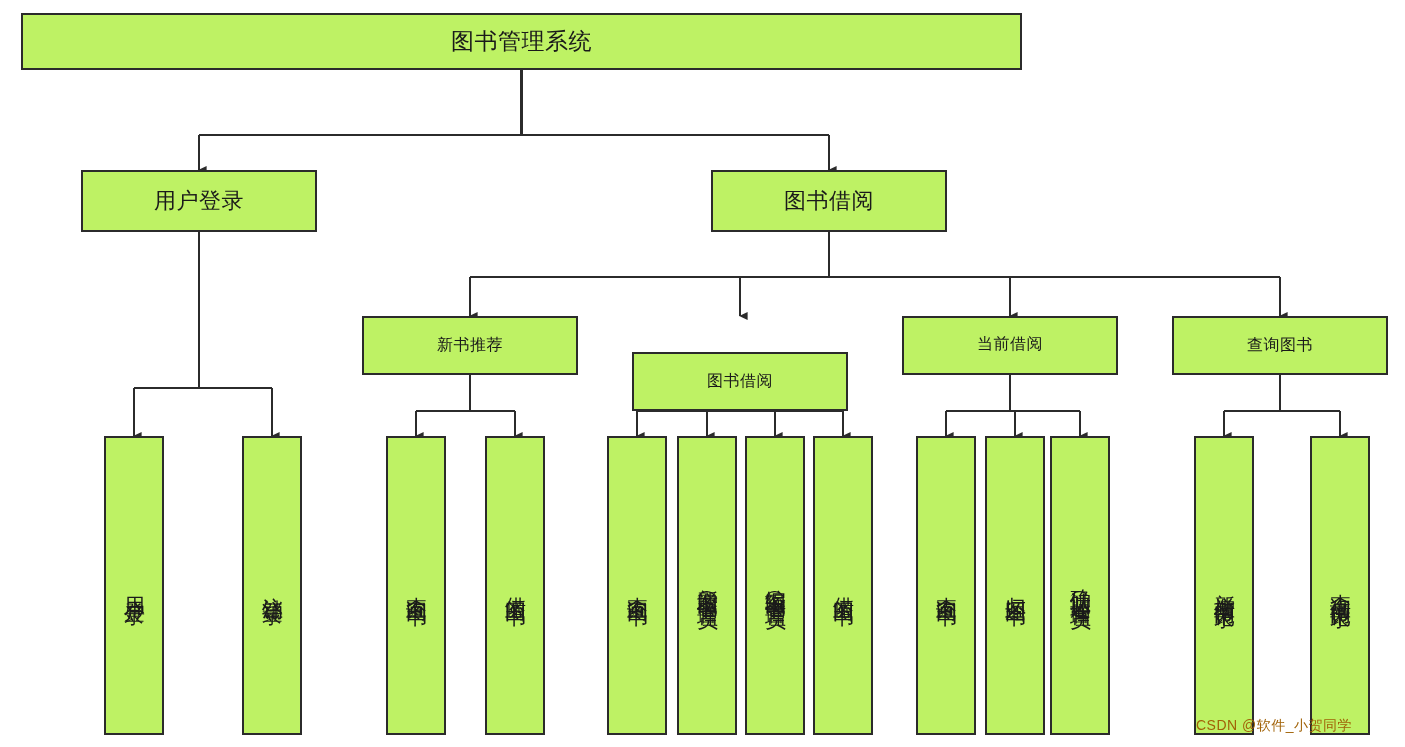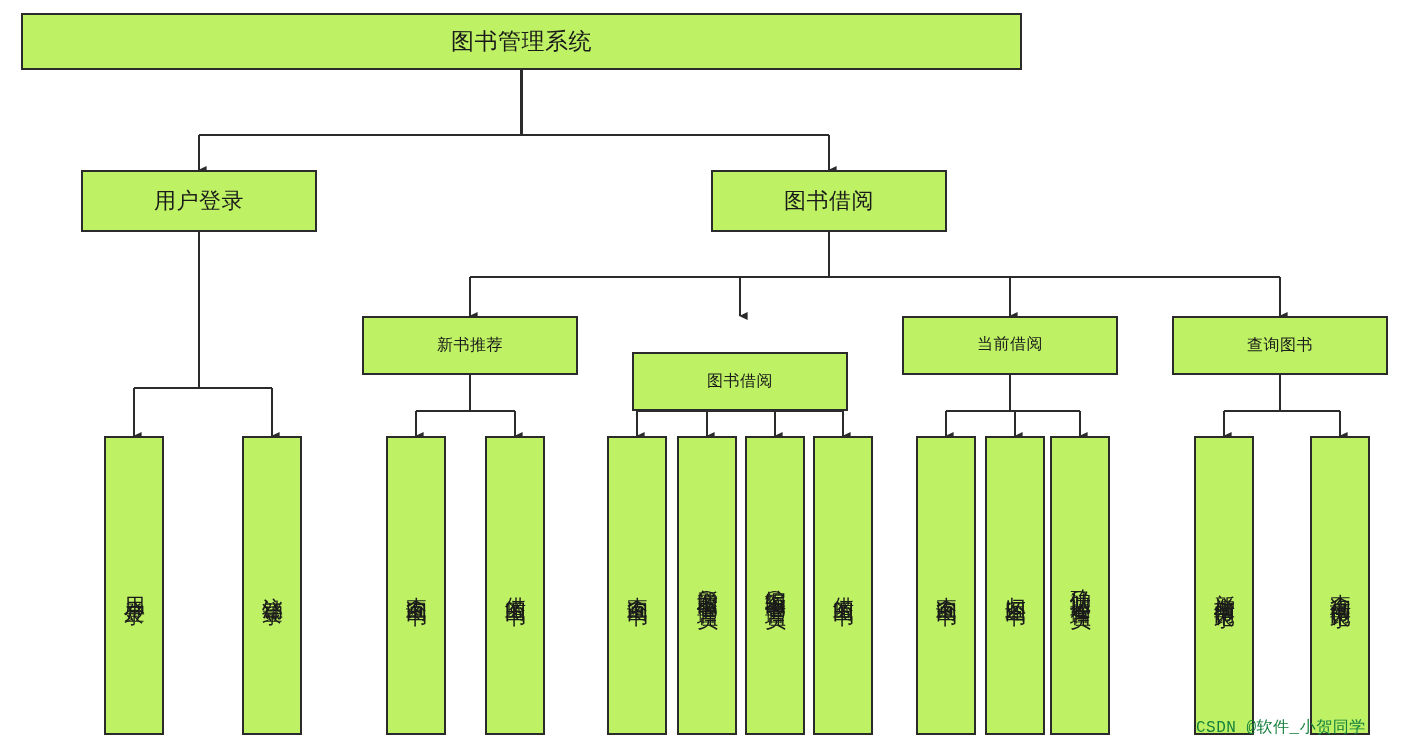--- a/index.html
+++ b/index.html
@@ -50,26 +50,25 @@
   }
   .node.vertical .node-label {
     letter-spacing: 3px;
   }
   .lvl-root .node-label { font-size: 23px; }
   .lvl-2 .node-label { font-size: 22px; }
   .lvl-3 .node-label { font-size: 16px; }
   .lvl-leaf .node-label { font-size: 21px; }
   .watermark {
     position: absolute;
-    color: #15803d;
-    font-size: 16px;
+    color: #a16207;
+    font-size: 14px;
     letter-spacing: 0.5px;
     white-space: nowrap;
     user-select: none;
-    font-family: Liberation Mono, monospace;
   }
 </style>
 </head>
 <body>
 
 <div id="canvas">
   <svg class="links" id="links-layer" viewBox="0 0 1405 747">
     <defs>
       <marker id="arrowhead" markerWidth="9" markerHeight="9" refX="4.5" refY="7.6" orient="auto" markerUnits="userSpaceOnUse">
         <path d="M0.6,0 L4.5,8.4 L8.4,0 Z" fill="#2b2b2b"></path>

